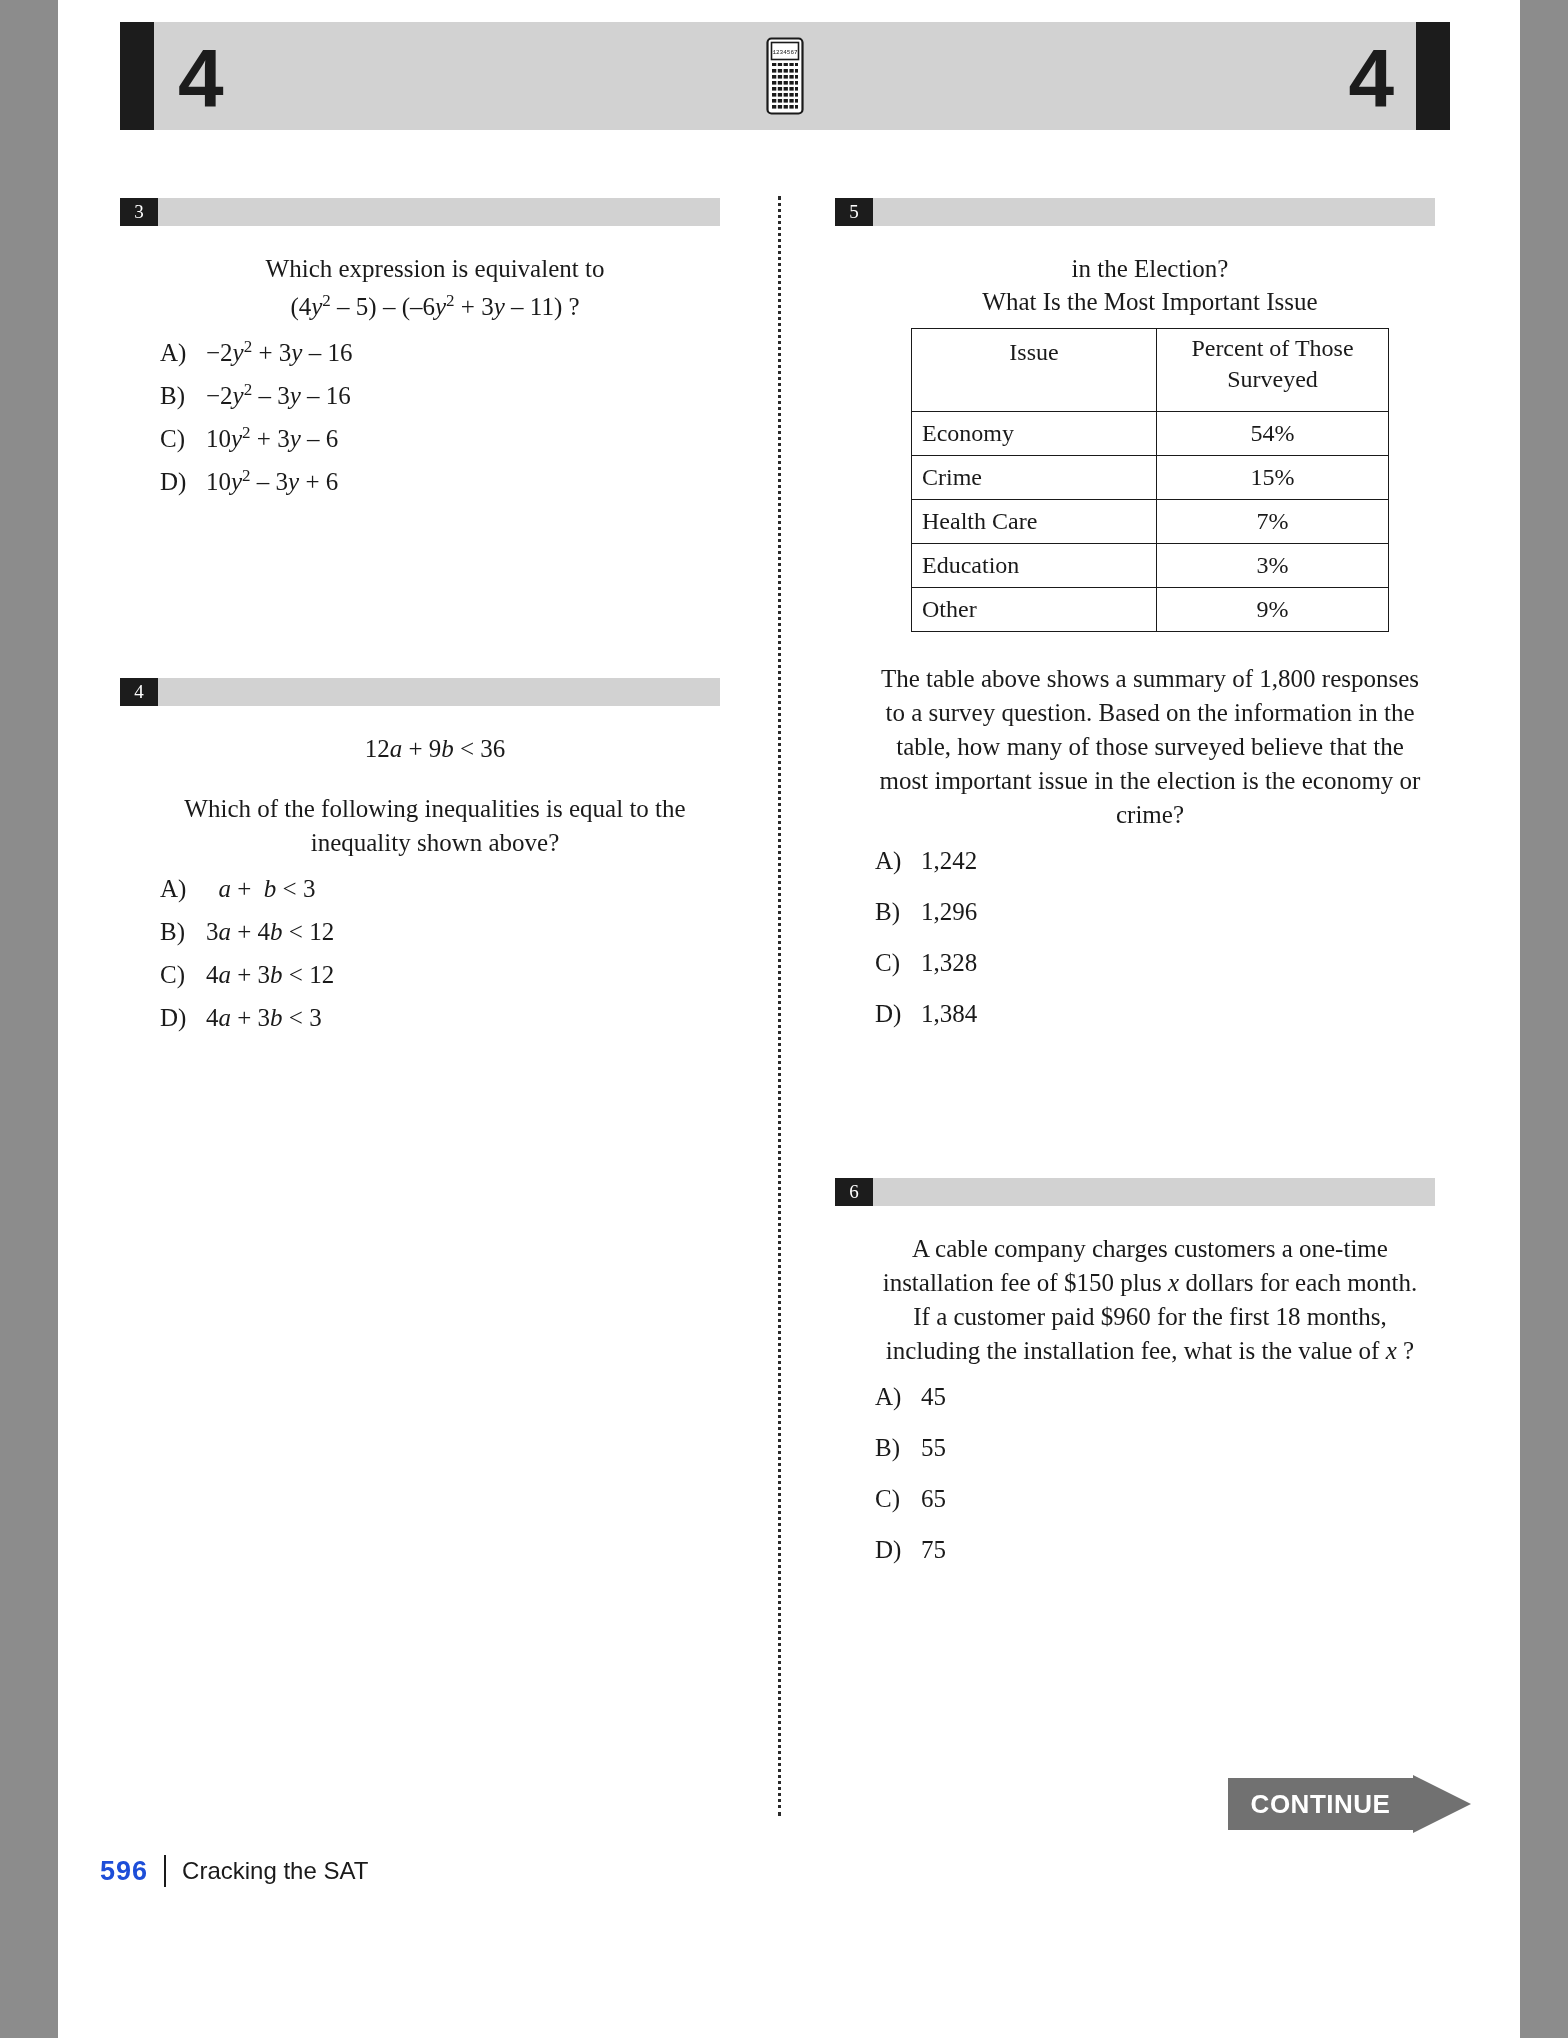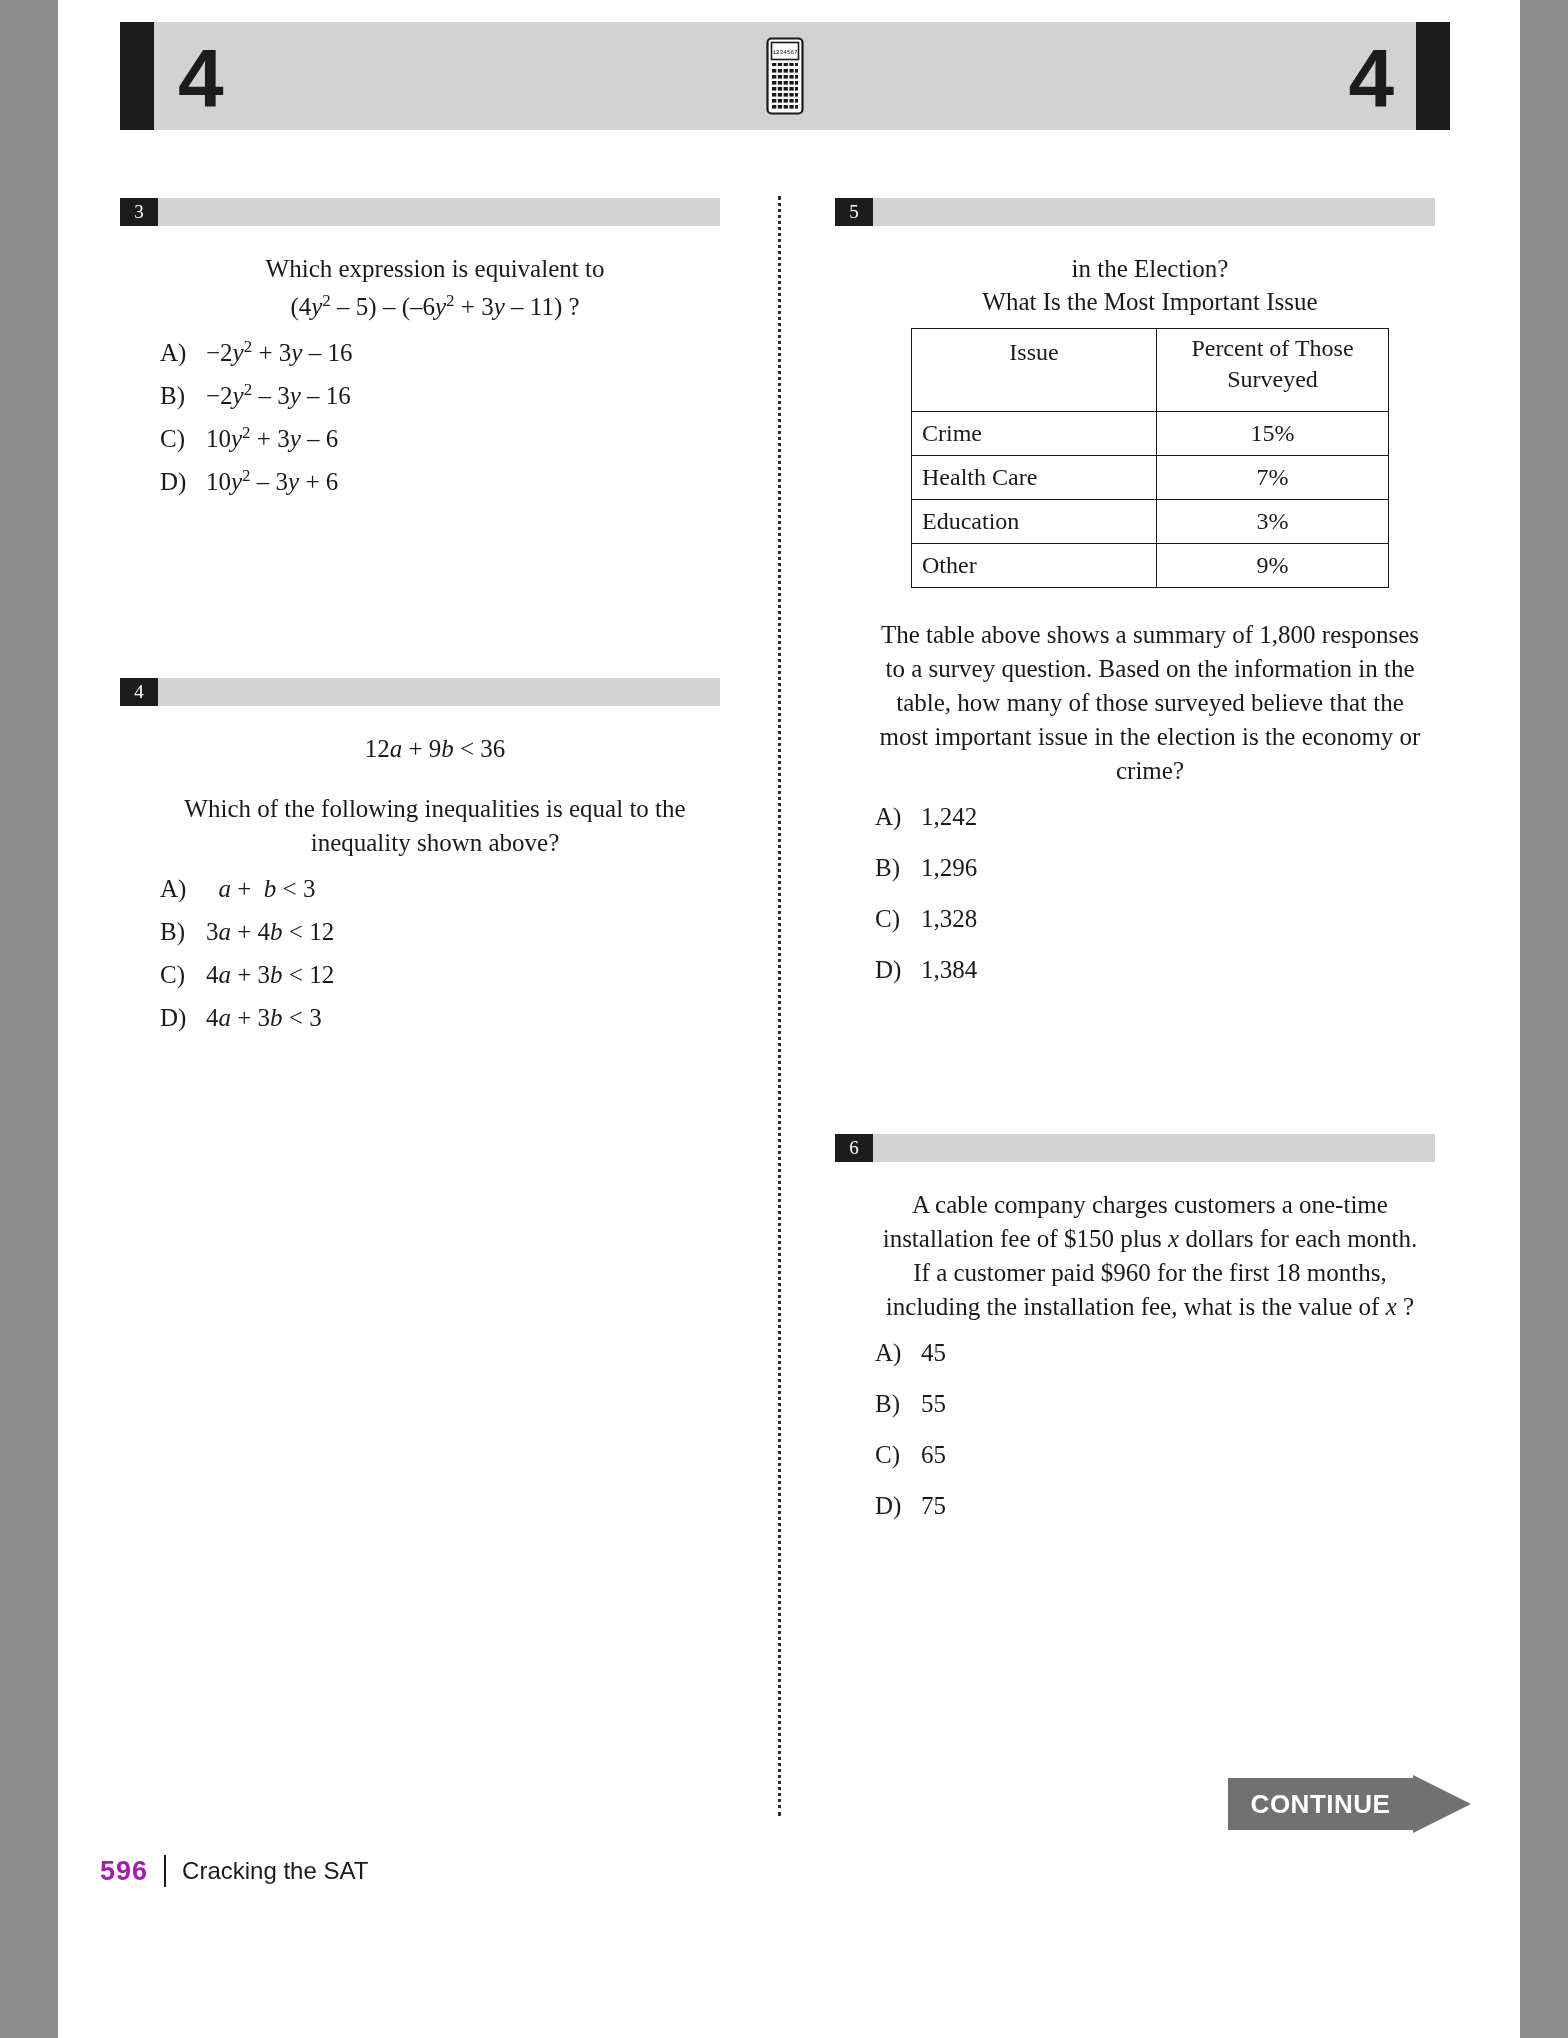--- a/index.html
+++ b/index.html
@@ -244,21 +244,21 @@
     left: 100px;
     top: 1855px;
     display: flex;
     align-items: center;
     font-family: "Liberation Sans", sans-serif;
   }
   .footer-page {
     font-size: 27px;
     font-weight: bold;
     letter-spacing: 1px;
-    color: #a21caf;
+    color: #1d4ed8;
   }
   .footer-rule {
     width: 2px;
     height: 32px;
     background: #1a1a1a;
     margin: 0 16px;
   }
   .footer-title {
     font-size: 24px;
     color: #1a1a1a;
@@ -407,20 +407,24 @@
 
         <table class="survey">
           <thead>
             <tr>
               <th class="issue-head">Issue</th>
               <th class="pct-head">Percent of Those Surveyed</th>
             </tr>
           </thead>
           <tbody>
             <tr>
+              <td class="issue-cell">Economy</td>
+              <td class="pct-cell">54%</td>
+            </tr>
+            <tr>
               <td class="issue-cell">Crime</td>
               <td class="pct-cell">15%</td>
             </tr>
             <tr>
               <td class="issue-cell">Health Care</td>
               <td class="pct-cell">7%</td>
             </tr>
             <tr>
               <td class="issue-cell">Education</td>
               <td class="pct-cell">3%</td>

